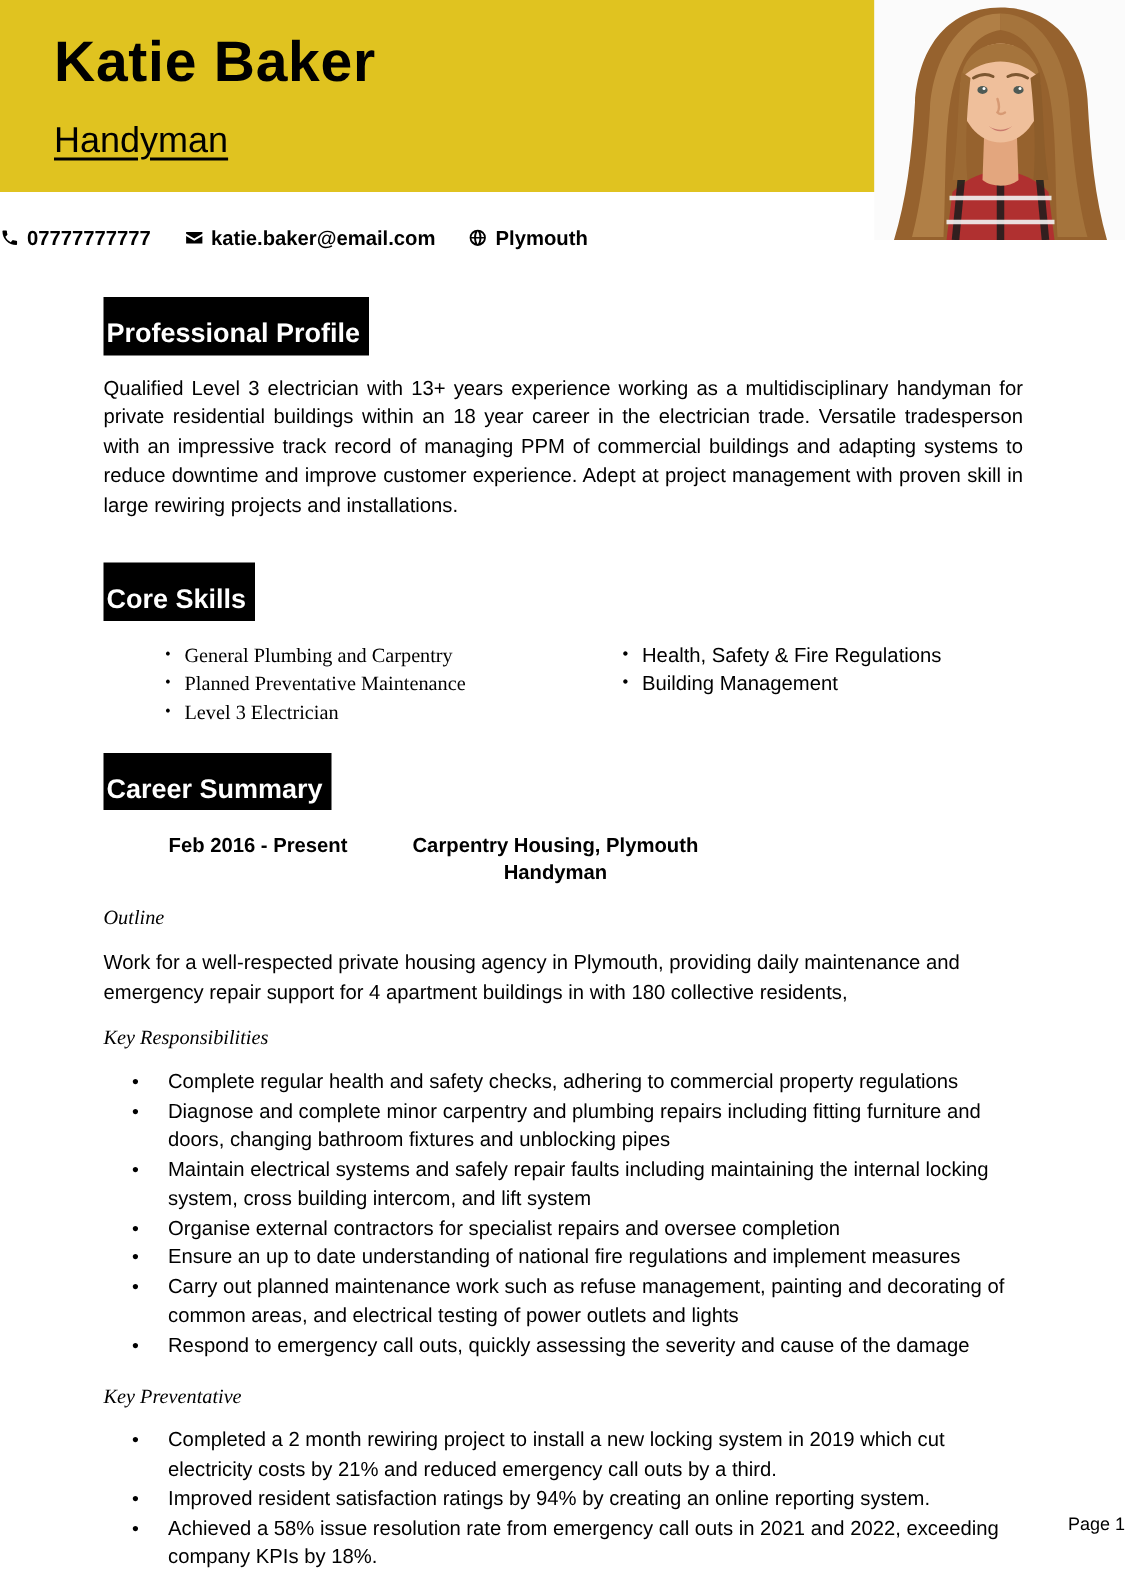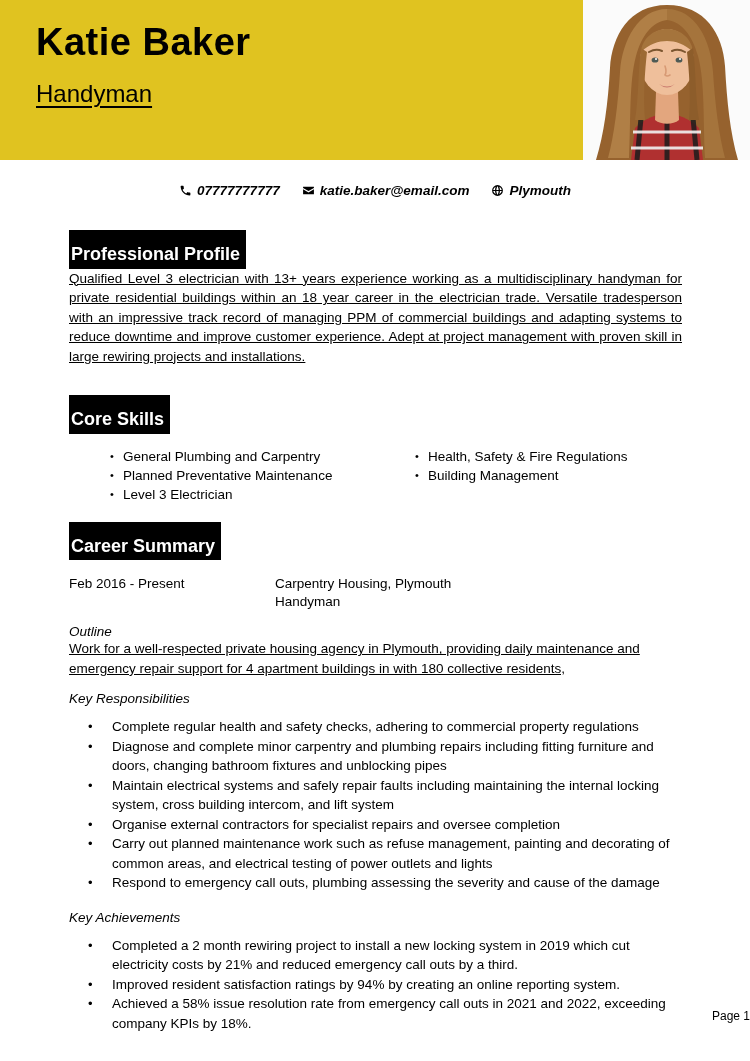--- a/index.html
+++ b/index.html
@@ -6,54 +6,54 @@
     --header-yellow:#E0C320;
     --heading-bg:#000000;
     --heading-fg:#FFFFFF;
   }
   *{margin:0;padding:0;box-sizing:border-box;}
   html,body{background:#ffffff;}
   body{font-family:"Liberation Sans", sans-serif;color:#000;}
   .page{position:relative;width:750px;height:1061px;background:#fff;overflow:hidden;margin:0 auto;}
 
   
-  .header{display:flex;height:160px;}
+  .header{display:flex;height:128px;}
   .header-left{flex:1;background:var(--header-yellow);padding:22px 0 0 36px;}
   .name{font-size:38px;font-weight:bold;line-height:1.1;letter-spacing:.5px;}
   .job-title{display:inline-block;font-size:24px;font-weight:400;margin-top:16px;text-decoration:underline;text-underline-offset:4px;}
   .header-photo{width:167px;height:160px;background:#fbfbfb;}
   .header-photo svg{display:block;width:167px;height:160px;}
 
   
   .contact{margin-top:20px;text-align:center;font-weight:bold;font-size:13.5px;}
-  .contact-line{display:flex;justify-content:center;align-items:center;gap:22px;line-height:21px;font-style:italic;}
+  .contact-line{display:flex;align-items:center;gap:22px;line-height:21px;}
   .contact-line + .contact-line{gap:14px;}
   .contact-item{display:inline-flex;align-items:center;gap:5px;white-space:nowrap;}
   .cicon{width:13px;height:13px;flex:0 0 auto;}
 
   
   .content{padding:0 68px 0 69px;}
   .section-heading{display:inline-block;background:var(--heading-bg);color:var(--heading-fg);
     font-size:18px;font-weight:bold;padding:14px 6px 3px 2px;line-height:1.2;}
   .mt-profile{margin-top:29px;}
   .mt-skills{margin-top:29px;}
   .mt-career{margin-top:18px;}
 
-  .body-text{font-size:13.5px;line-height:19.5px;text-decoration:underline;}
+  .body-text{font-size:13.5px;line-height:19.5px;margin-top:12px;}
   .justified{text-align:justify;}
 
   .skills-row{display:flex;margin-top:13px;padding-left:41px;font-size:13.5px;}
   .skills-col{list-style:none;}
-  .skills-col.left{width:305px;}
+  .skills-col.left{width:305px;font-family:Liberation Serif, serif;}
   .skills-col li{position:relative;padding-left:13px;line-height:19px;}
   .skills-col li::before{content:"•";position:absolute;left:0;top:0;font-size:11px;line-height:19px;}
 
-  .job-header{display:flex;margin-top:15px;font-size:13.5px;font-weight:normal;line-height:18px;}
+  .job-header{display:flex;margin-top:15px;font-size:13.5px;font-weight:bold;line-height:18px;text-align:center;}
   .job-dates{width:206px;flex:0 0 auto;}
-  .italic-label{font-style:italic;font-size:13.5px;margin-top:13px;}
+  .italic-label{font-style:italic;font-size:13.5px;margin-top:13px;font-family:Liberation Serif, serif;}
   .dot-list{list-style:none;margin-top:11px;margin-left:19px;font-size:13.5px;}
   .dot-list li{position:relative;padding-left:24px;line-height:19.5px;}
   .dot-list li::before{content:"•";position:absolute;left:0;top:0;font-size:13px;}
 
   .footer{position:absolute;left:0;right:0;bottom:38px;text-align:right;font-size:12px;}
 </style>
 </head>
 <body>
 
 <div class="page">
@@ -163,25 +163,26 @@
 
     <div class="italic-label">Outline</div>
     <p class="body-text">Work for a well-respected private housing agency in Plymouth, providing daily maintenance and emergency repair support for 4 apartment buildings in with 180 collective residents,</p>
 
     <div class="italic-label">Key Responsibilities</div>
     <ul class="dot-list">
       <li>Complete regular health and safety checks, adhering to commercial property regulations</li>
       <li>Diagnose and complete minor carpentry and plumbing repairs including fitting furniture and doors, changing bathroom fixtures and unblocking pipes</li>
       <li>Maintain electrical systems and safely repair faults including maintaining the internal locking system, cross building intercom, and lift system</li>
       <li>Organise external contractors for specialist repairs and oversee completion</li>
+      <li>Ensure an up to date understanding of national fire regulations and implement measures</li>
       <li>Carry out planned maintenance work such as refuse management, painting and decorating of common areas, and electrical testing of power outlets and lights</li>
-      <li>Respond to emergency call outs, plumbing assessing the severity and cause of the damage</li>
+      <li>Respond to emergency call outs, quickly assessing the severity and cause of the damage</li>
     </ul>
 
-    <div class="italic-label" style="margin-top:17px;">Key Achievements</div>
+    <div class="italic-label" style="margin-top:17px;">Key Preventative</div>
     <ul class="dot-list">
       <li>Completed a 2 month rewiring project to install a new locking system in 2019 which cut electricity costs by 21% and reduced emergency call outs by a third.</li>
       <li>Improved resident satisfaction ratings by 94% by creating an online reporting system.</li>
       <li>Achieved a 58% issue resolution rate from emergency call outs in 2021 and 2022, exceeding company KPIs by 18%.</li>
     </ul>
 
   </div>
 
   <div class="footer">Page 1</div>
 </div>

